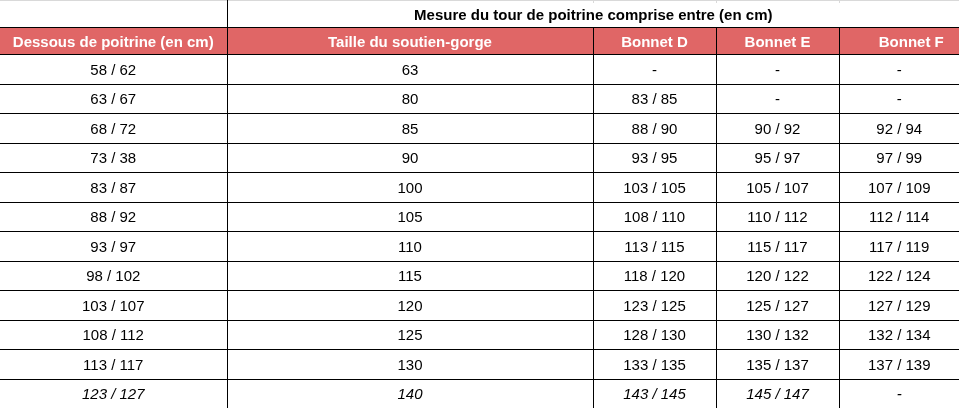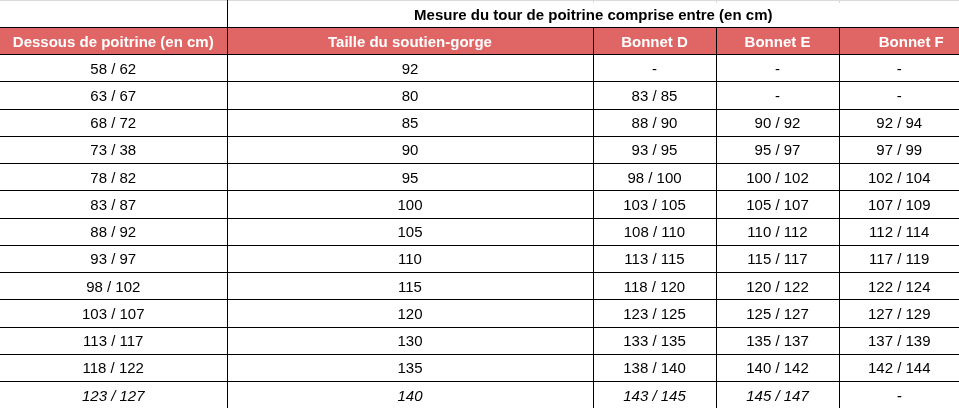--- a/index.html
+++ b/index.html
@@ -79,21 +79,21 @@
       <th>Dessous de poitrine (en cm)</th>
       <th>Taille du soutien-gorge</th>
       <th>Bonnet D</th>
       <th>Bonnet E</th>
       <th>Bonnet F</th>
     </tr>
   </thead>
   <tbody>
       <tr>
         <td>58 / 62</td>
-        <td>92</td>
+        <td>63</td>
         <td>-</td>
         <td>-</td>
         <td>-</td>
       </tr>
       <tr>
         <td>63 / 67</td>
         <td>80</td>
         <td>83 / 85</td>
         <td>-</td>
         <td>-</td>
@@ -104,27 +104,20 @@
         <td>88 / 90</td>
         <td>90 / 92</td>
         <td>92 / 94</td>
       </tr>
       <tr>
         <td>73 / 38</td>
         <td>90</td>
         <td>93 / 95</td>
         <td>95 / 97</td>
         <td>97 / 99</td>
-      </tr>
-      <tr>
-        <td>78 / 82</td>
-        <td>95</td>
-        <td>98 / 100</td>
-        <td>100 / 102</td>
-        <td>102 / 104</td>
       </tr>
       <tr>
         <td>83 / 87</td>
         <td>100</td>
         <td>103 / 105</td>
         <td>105 / 107</td>
         <td>107 / 109</td>
       </tr>
       <tr>
         <td>88 / 92</td>
@@ -148,32 +141,32 @@
         <td>122 / 124</td>
       </tr>
       <tr>
         <td>103 / 107</td>
         <td>120</td>
         <td>123 / 125</td>
         <td>125 / 127</td>
         <td>127 / 129</td>
       </tr>
       <tr>
+        <td>108 / 112</td>
+        <td>125</td>
+        <td>128 / 130</td>
+        <td>130 / 132</td>
+        <td>132 / 134</td>
+      </tr>
+      <tr>
         <td>113 / 117</td>
         <td>130</td>
         <td>133 / 135</td>
         <td>135 / 137</td>
         <td>137 / 139</td>
-      </tr>
-      <tr>
-        <td>118 / 122</td>
-        <td>135</td>
-        <td>138 / 140</td>
-        <td>140 / 142</td>
-        <td>142 / 144</td>
       </tr>
       <tr>
         <td>123 / 127</td>
         <td>140</td>
         <td>143 / 145</td>
         <td>145 / 147</td>
         <td>-</td>
       </tr>
     </tbody>
 </table>

